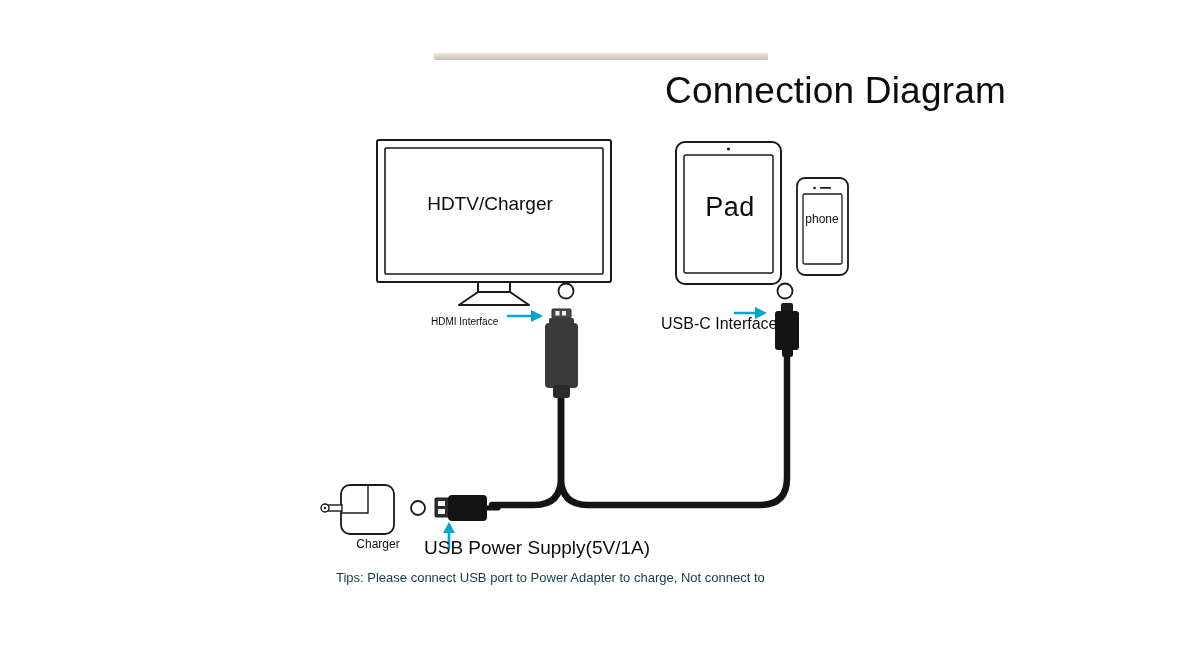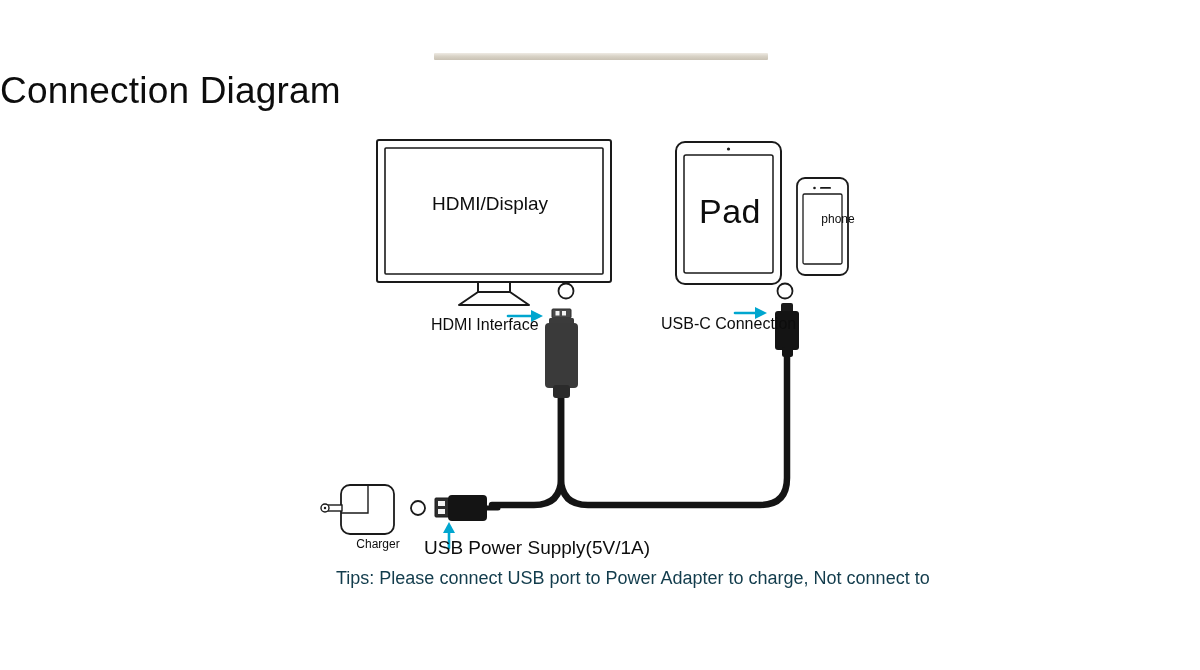--- a/index.html
+++ b/index.html
@@ -30,21 +30,21 @@
     height: 7px;
     background: linear-gradient(to bottom, #efebe4 0%, #d9d3c7 45%, #c9c2b4 100%);
     border-radius: 1px;
   }
   
   .page-title {
     position: absolute;
     left: 0;
     top: 68px;
     width: 1006px;
-    text-align: left;
+    text-align: right;
     font-size: 37px;
     line-height: 46px;
     font-weight: 400;
     letter-spacing: 0.2px;
     color: #0d0d0d;
     font-family: "Liberation Sans", sans-serif;
   }
   
   #diagram {
     position: absolute;
@@ -65,35 +65,34 @@
     top: 193px;
     width: 230px;
     text-align: center;
     font-size: 19px;
   }
   .lbl-pad {
     left: 680px;
     top: 192px;
     width: 100px;
     text-align: center;
-    font-size: 34px;
+    font-size: 27px;
     letter-spacing: 0.5px;
   }
   .lbl-phone {
     left: 798px;
     top: 212px;
     width: 48px;
     text-align: center;
     font-size: 12px;
-    margin-left: 16px;
   }
   .lbl-hdmi {
     left: 431px;
     top: 316px;
-    font-size: 16px;
+    font-size: 10px;
   }
   .lbl-usbc {
     left: 661px;
     top: 315px;
     font-size: 16px;
   }
   .lbl-charger {
     left: 330px;
     top: 537px;
     width: 96px;
@@ -103,21 +102,21 @@
   .lbl-usbpower {
     left: 424px;
     top: 537px;
     font-size: 19px;
   }
   .tips {
     position: absolute;
     left: 336px;
     top: 566px;
     width: 600px;
-    font-size: 18px;
+    font-size: 13px;
     line-height: 24px;
     color: #123c4c;
     font-family: "Liberation Sans", sans-serif;
   }
   .tips .tips-line2 {
     display: block;
     padding-left: 32px;
   }
 </style>
 </head>
@@ -217,29 +216,29 @@
       <rect x="448" y="495" width="39" height="26" rx="4" ry="4" fill="#141414"></rect>
     </g>
 
     <g>
       <line x1="449" y1="548" x2="449" y2="531" stroke="#00a6cf" stroke-width="2.6" stroke-linecap="round"></line>
       <path d="M 443 533 L 449 522 L 455 533 Z" fill="#00a6cf"></path>
     </g>
 
   </svg>
 
-  <div class="lbl lbl-hdtv">HDMI/Display</div>
+  <div class="lbl lbl-hdtv">HDTV/Charger</div>
 
   <div class="lbl lbl-pad">Pad</div>
 
   <div class="lbl lbl-phone">phone</div>
 
   <div class="lbl lbl-hdmi">HDMI Interface</div>
 
-  <div class="lbl lbl-usbc">USB-C Connection</div>
+  <div class="lbl lbl-usbc">USB-C Interface</div>
 
   <div class="lbl lbl-charger">Charger</div>
 
   <div class="lbl lbl-usbpower">USB Power Supply(5V/1A)</div>
 
   <div class="tips">
     <span>Tips: Please connect USB port to Power Adapter to charge, Not connect to</span>
   </div>
 
 </div>

